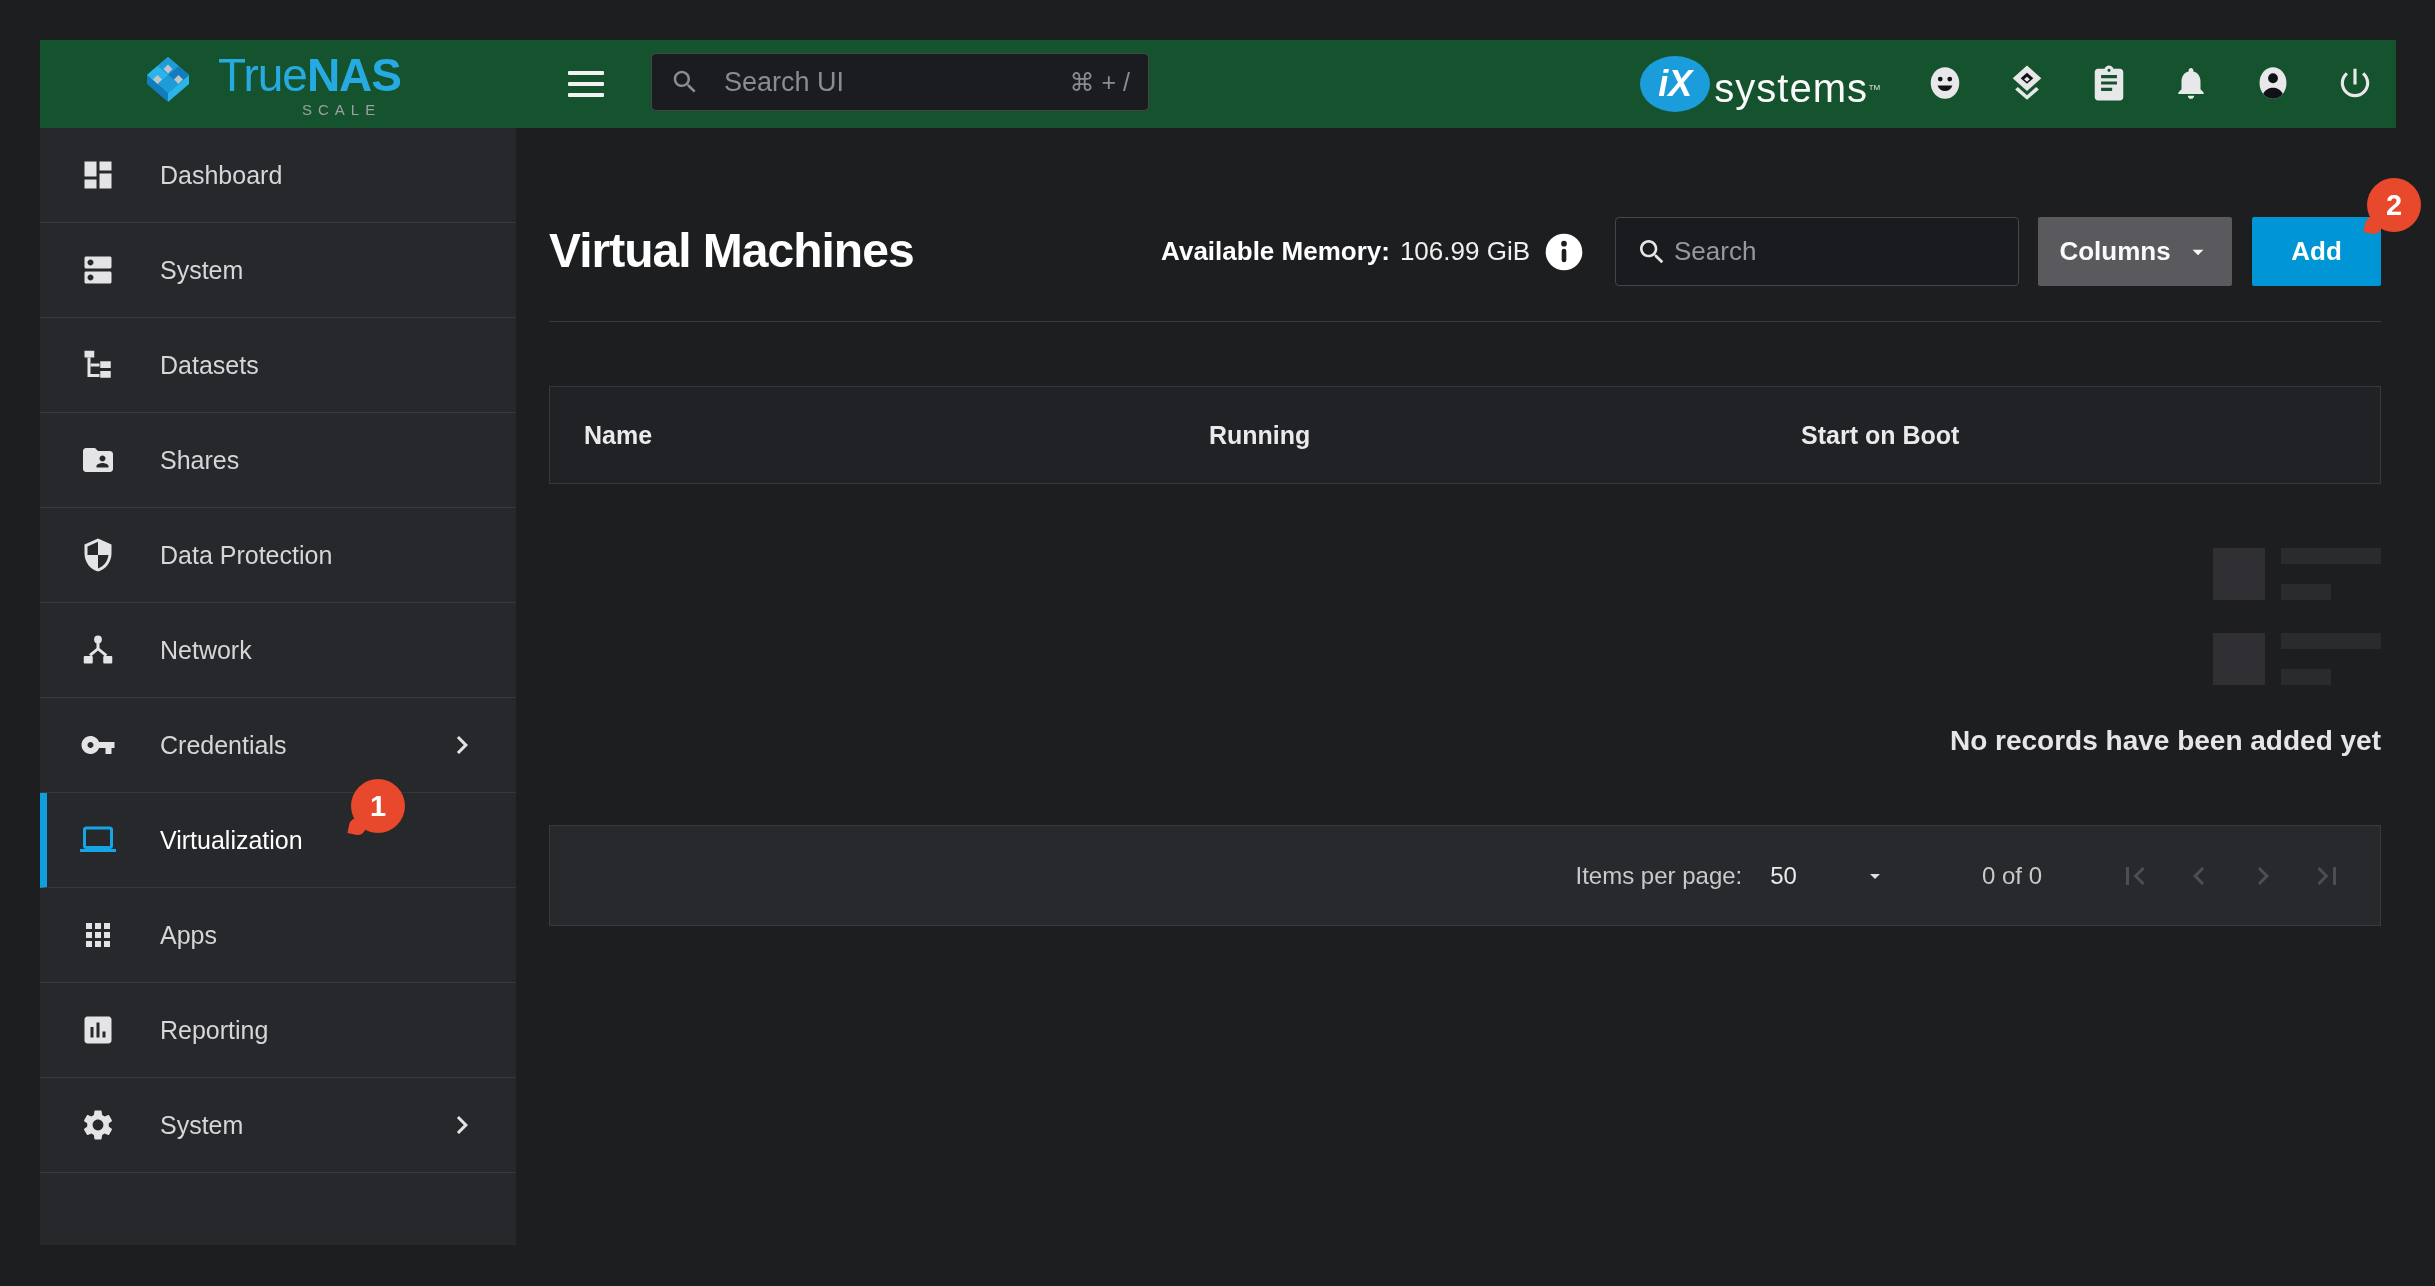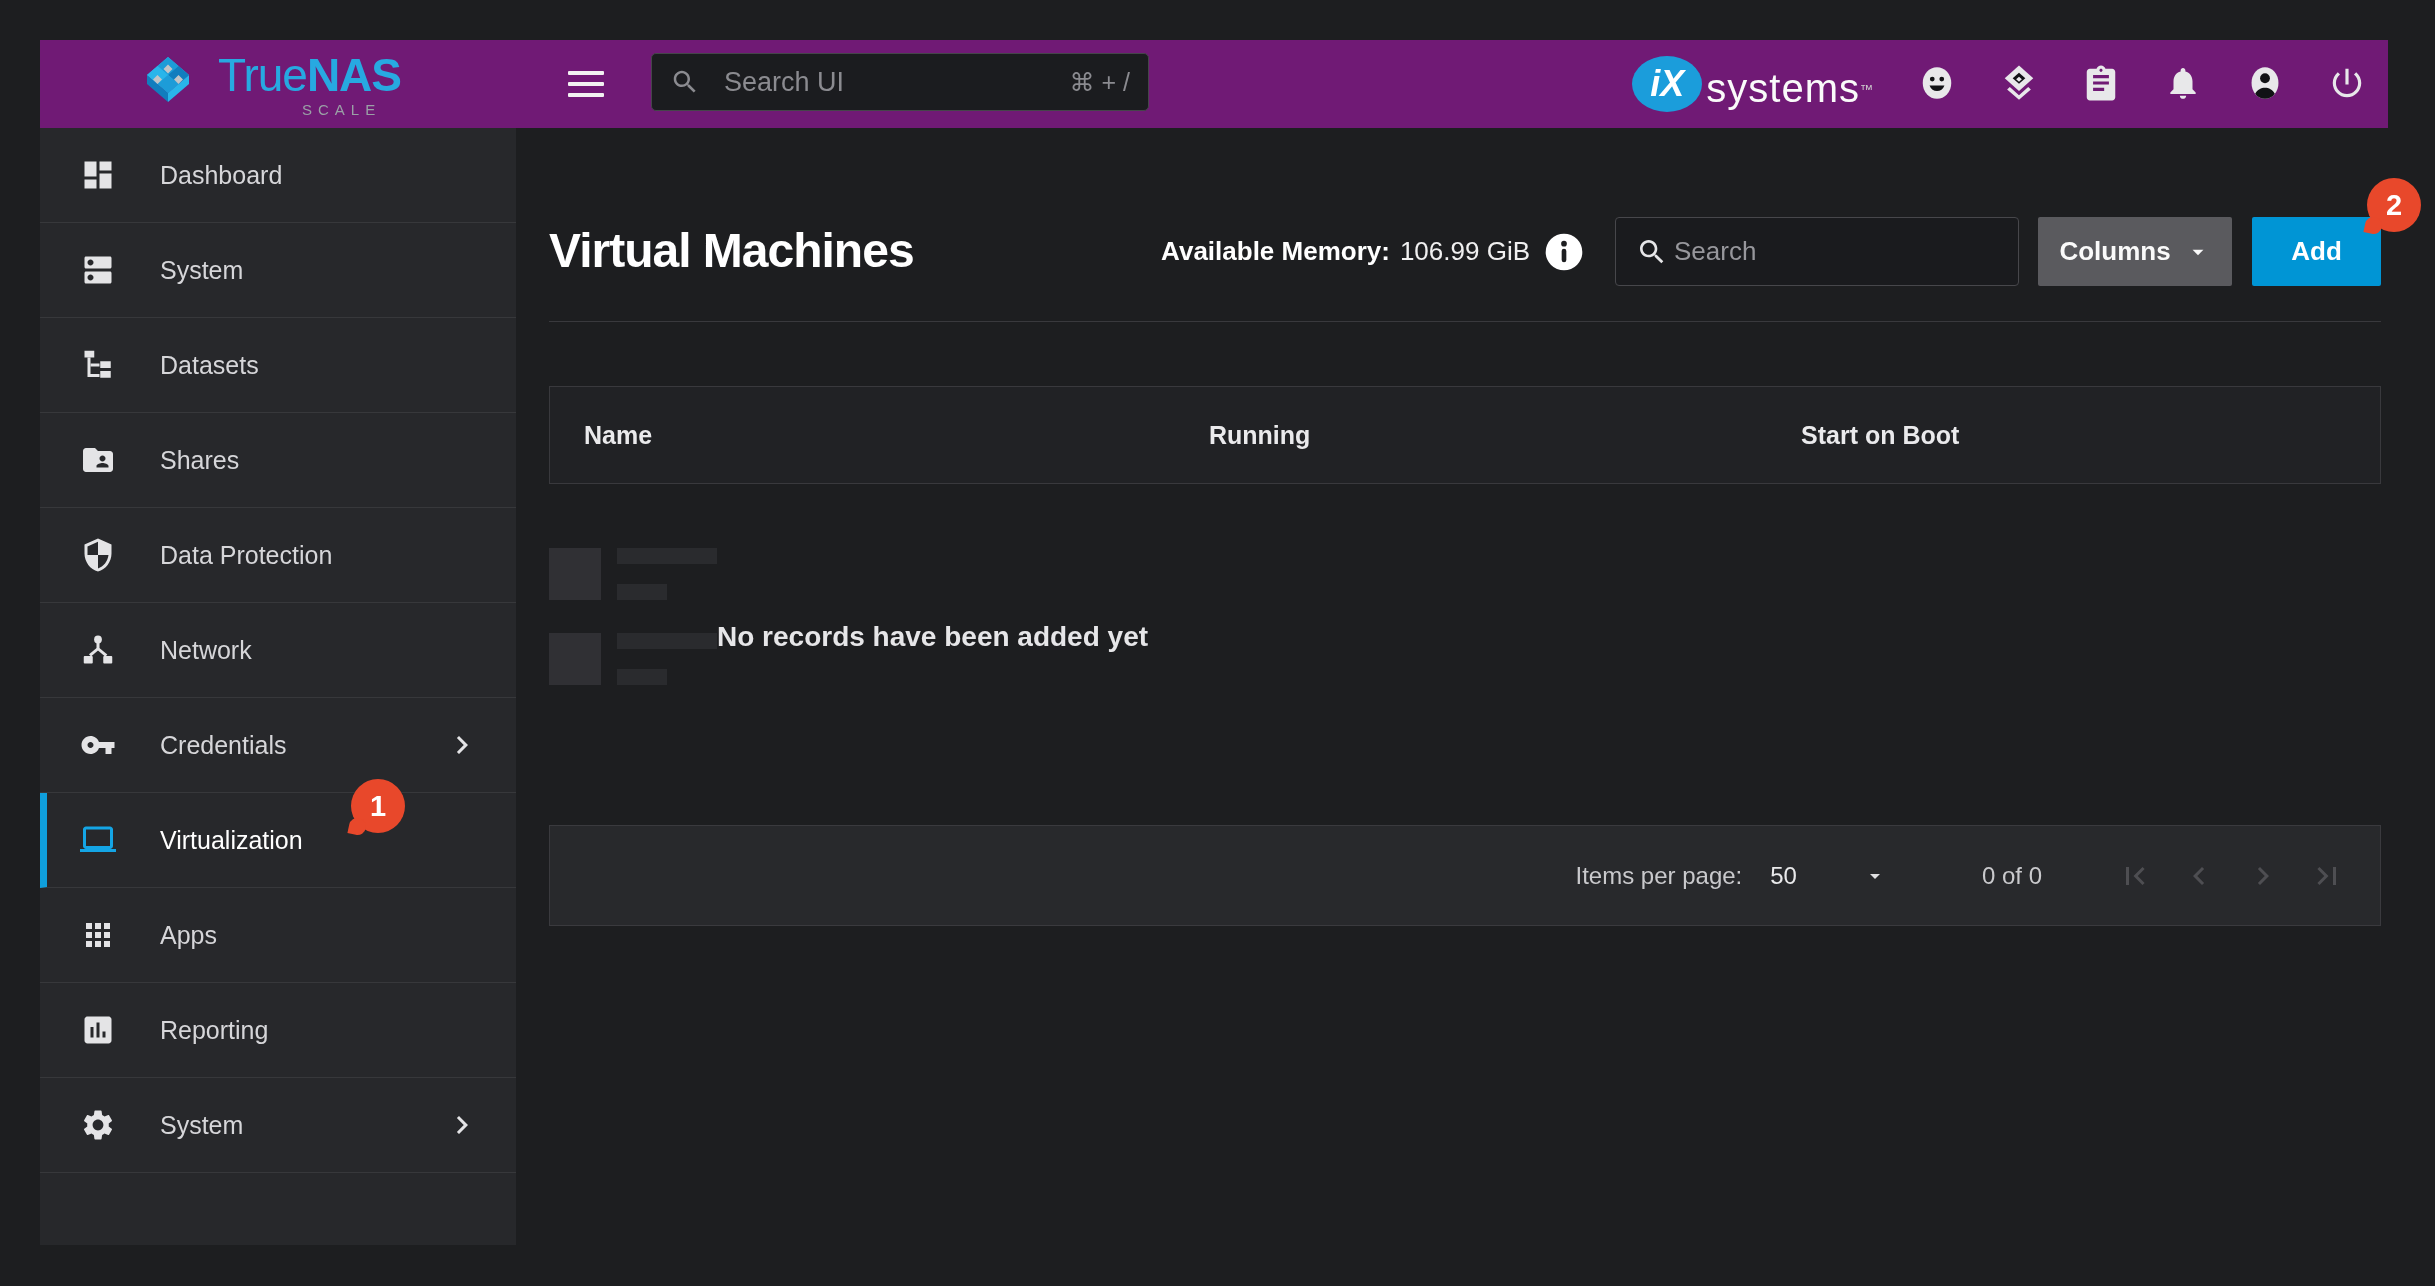--- a/index.html
+++ b/index.html
@@ -1,21 +1,21 @@
 <!DOCTYPE html>
 <html><head>
 <meta charset="utf-8">
 <style>
   html,body{margin:0;padding:0;background:#1d1e20;}
   *{box-sizing:border-box;}
   .canvas{position:relative;width:2435px;height:1286px;background:#1d1e20;
           font-family:"Liberation Sans",sans-serif;color:#e8e8ea;overflow:hidden;}
 
   
-  .topbar{position:absolute;left:40px;top:40px;right:47px;height:88px;background:#701a75;}
+  .topbar{position:absolute;left:40px;top:40px;right:39px;height:88px;background:#14532d;}
   .brand{position:absolute;left:92px;top:0;height:88px;display:flex;align-items:center;}
   .brand svg{width:72px;height:72px;margin-right:14px;}
   .brand-text{position:relative;line-height:1;}
   .brand-main{font-size:46px;letter-spacing:-1px;color:#27a9e1;}
   .brand-main .b{font-weight:700;}
   .brand-sub{display:block;margin:4px 0 0 84px;font-size:15px;letter-spacing:6px;color:#9aa0a6;}
   .hamburger{position:absolute;left:522px;top:20px;width:48px;height:48px;border:0;background:transparent;
              display:flex;flex-direction:column;justify-content:center;gap:7px;cursor:pointer;padding:0 6px;}
   .hamburger i{display:block;height:4px;background:#f2f2f2;border-radius:1px;}
   .tb-search{position:absolute;left:611px;top:13px;width:498px;height:58px;border:1px solid #45454a;
@@ -77,21 +77,21 @@
   .btn-columns svg{width:26px;height:26px;}
   .btn-add{position:relative;width:129px;margin-left:20px;background:#0095d5;color:#ffffff;overflow:visible;}
   .divider{position:absolute;left:33px;right:15px;top:193px;height:1px;background:#39393d;}
 
   .thead{position:absolute;left:33px;right:15px;top:258px;height:98px;background:#212225;
          border:1px solid #39393d;}
   .th{position:absolute;top:0;height:100%;display:flex;align-items:center;font-size:25px;font-weight:700;
       color:#eaeaec;cursor:pointer;}
   .th-name{left:34px;}  .th-running{left:659px;}  .th-boot{left:1251px;}
 
-  .empty{position:absolute;left:33px;right:15px;top:420px;display:flex;align-items:center;}
+  .empty{position:absolute;left:48px;right:15px;top:420px;display:flex;flex-direction:column;align-items:flex-end;}
   .ph-group{display:flex;gap:16px;}
   .ph-group + .ph-group{margin-top:33px;}
   .ph-sq{width:52px;height:52px;background:#303034;}
   .ph-bars{display:flex;flex-direction:column;justify-content:space-between;height:52px;}
   .ph-bar-long{width:100px;height:16px;background:#2a2b2e;}
   .ph-bar-short{width:50px;height:16px;background:#2a2b2e;}
   .empty-text{margin-top:40px;font-size:28px;font-weight:700;color:#e6e6e8;}
 
   .pager{position:absolute;left:33px;right:15px;top:697px;height:101px;background:#28292c;
          border:1px solid #3a3a3e;display:flex;align-items:center;justify-content:flex-end;padding-right:35px;}

